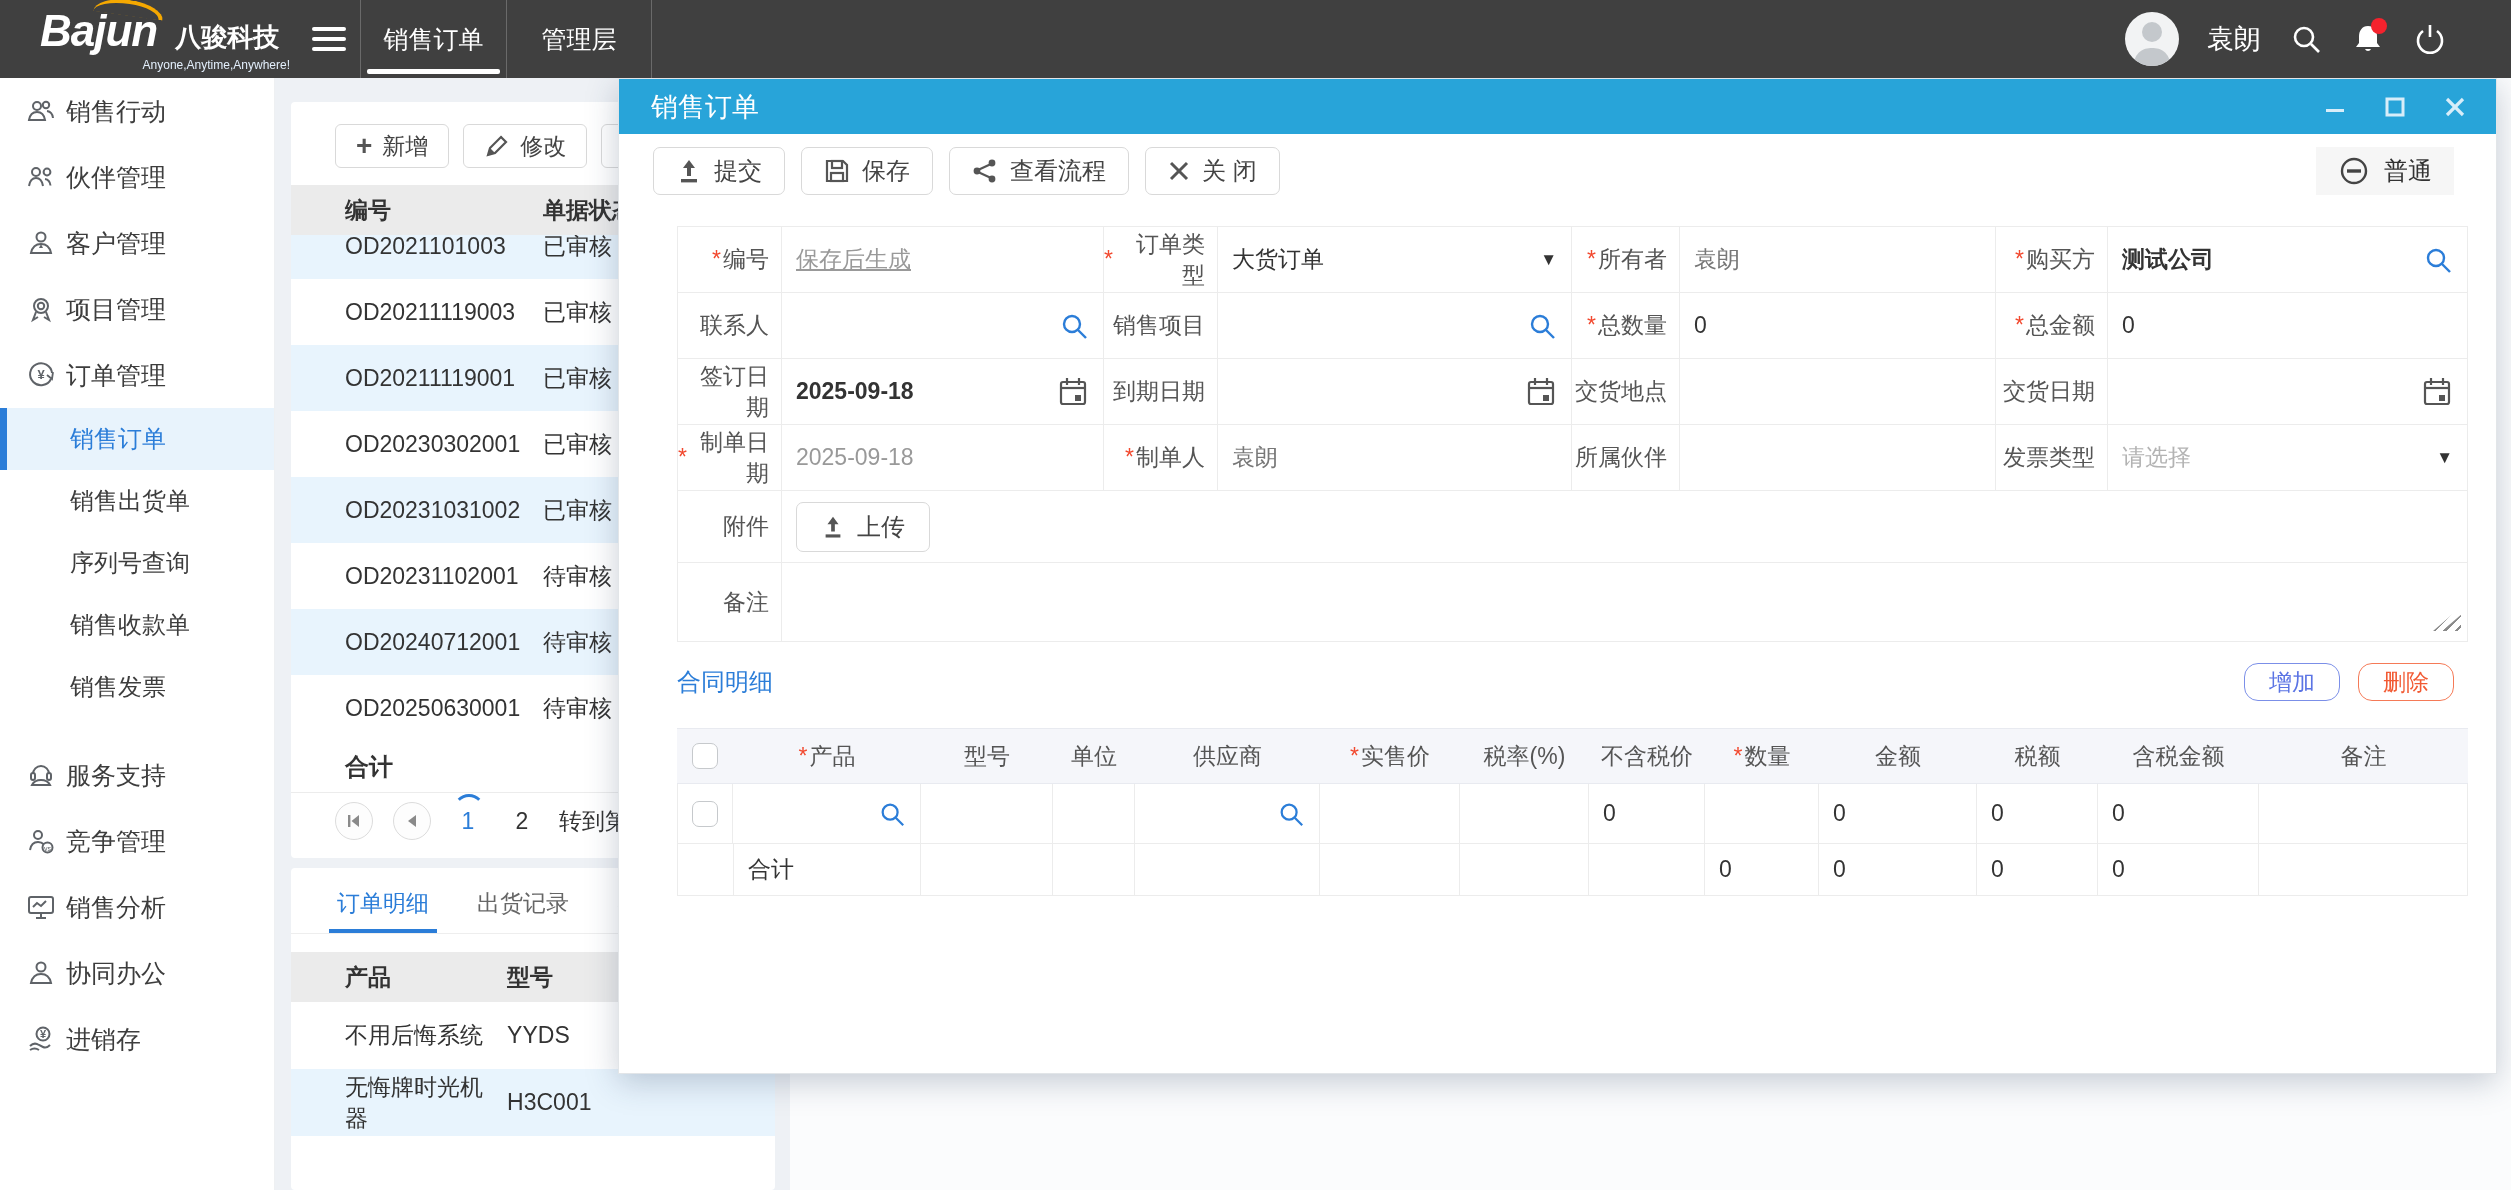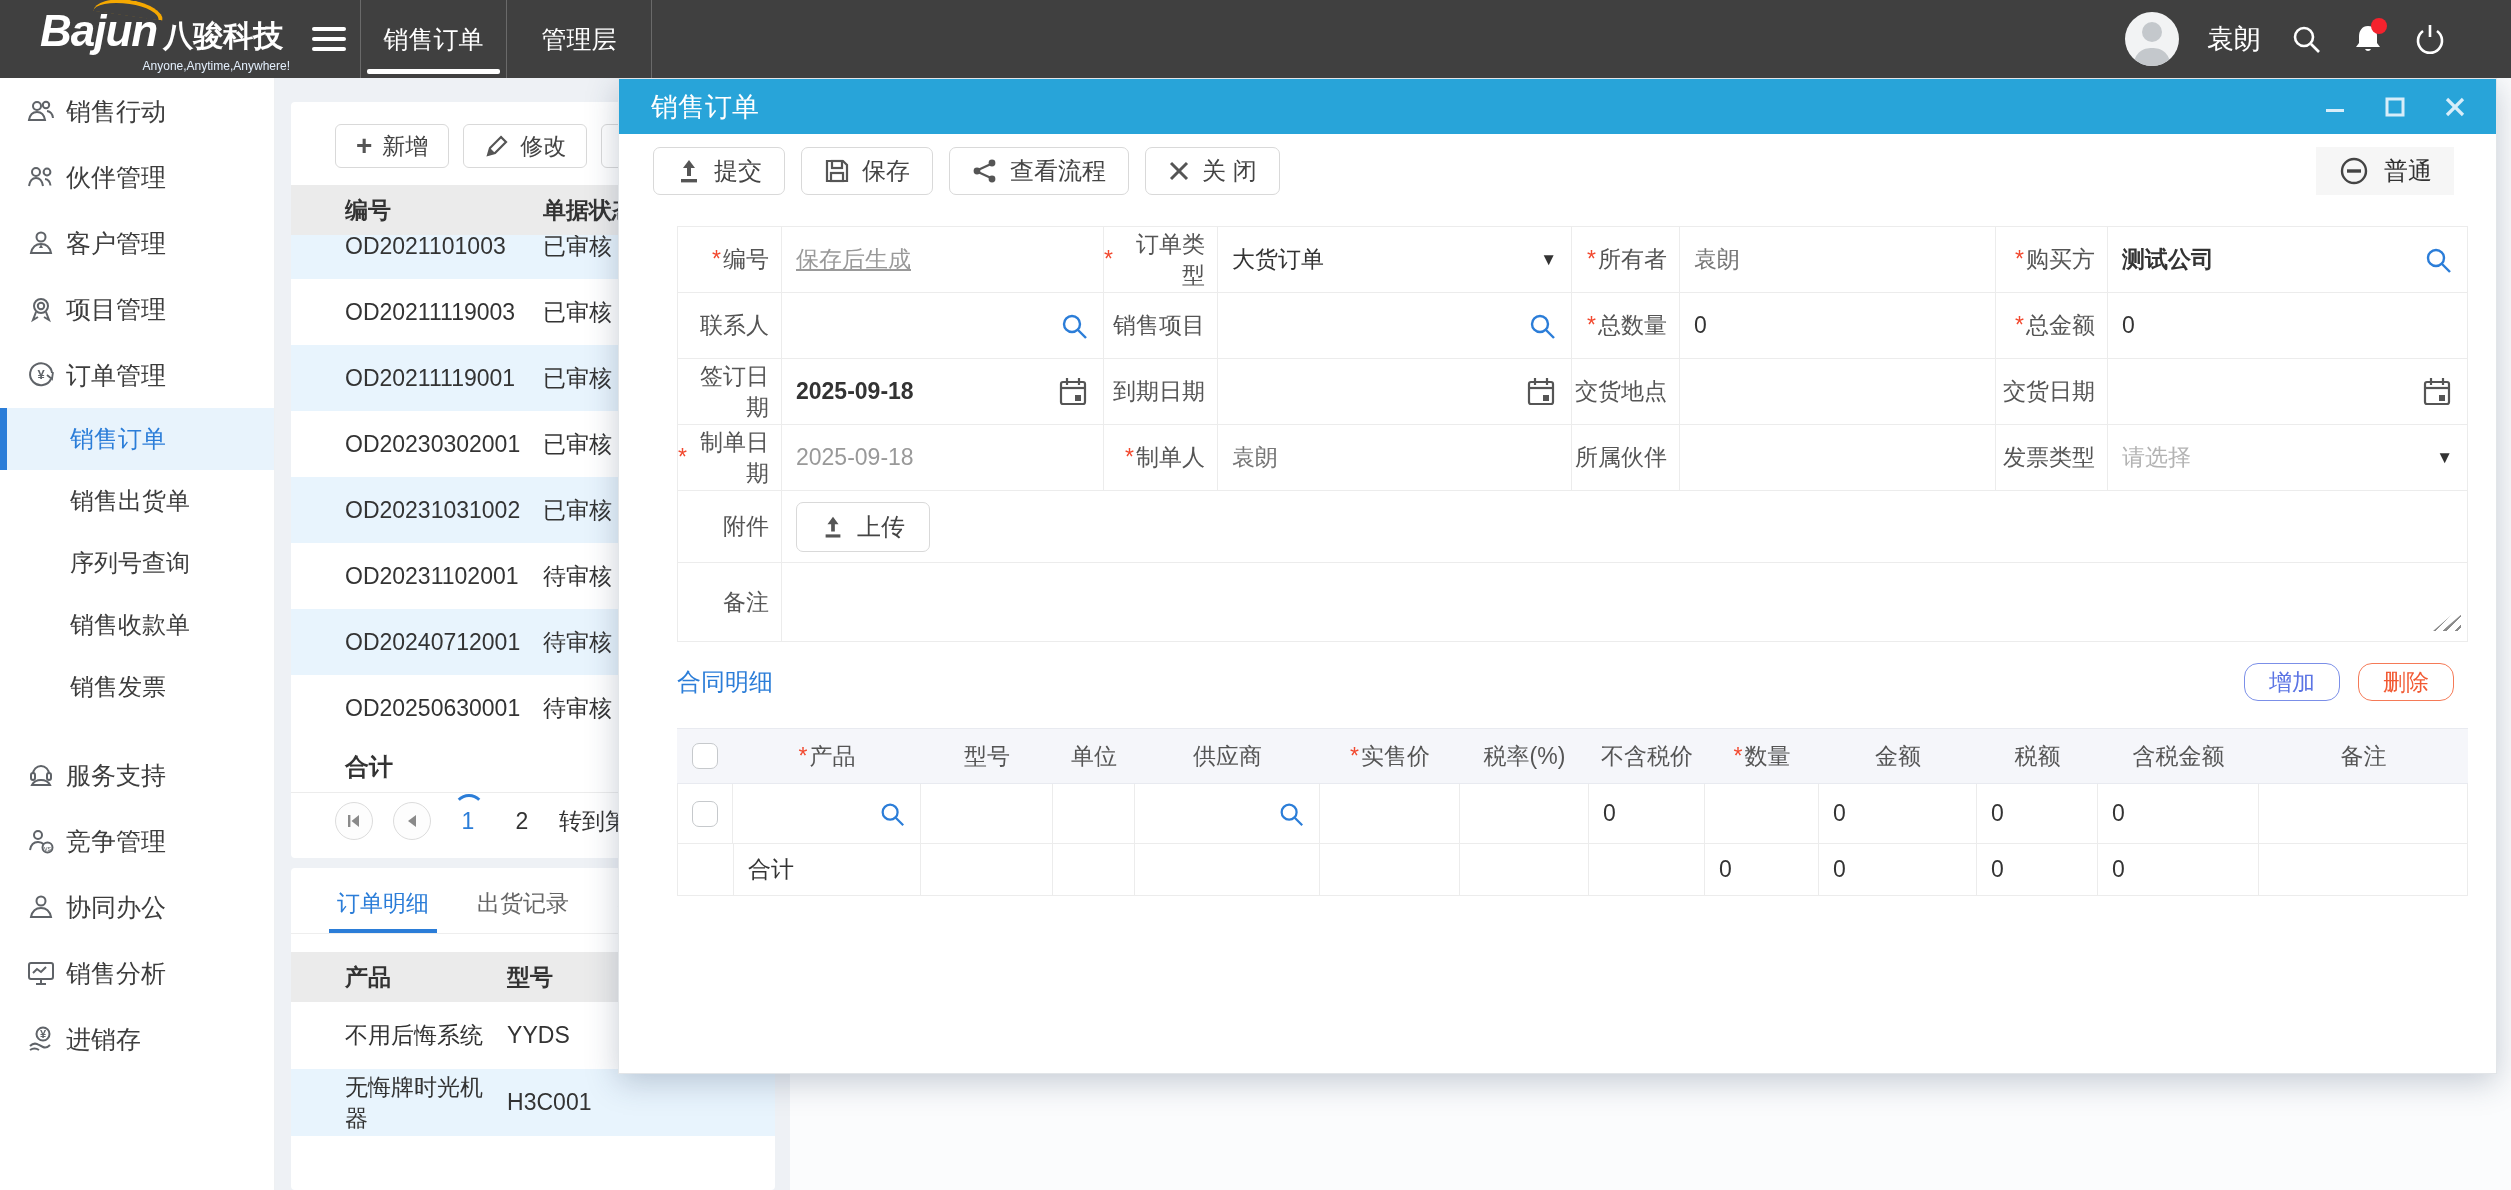--- a/index.html
+++ b/index.html
@@ -5,21 +5,21 @@
   * { margin:0; padding:0; box-sizing:border-box; }
   html,body { width:2511px; height:1190px; overflow:hidden; }
   body { font-family:"Liberation Sans","DejaVu Sans",sans-serif; color:#333; background:#fff; }
   .screen { position:relative; width:2511px; height:1190px; overflow:hidden; background:#fff; }
 
   
   .topbar { position:absolute; left:0; top:0; width:2511px; height:78px; background:#404040; display:flex; align-items:center; z-index:50; }
   .logo { margin-left:40px; width:250px; position:relative; color:#fff; }
   .logo-line { display:flex; align-items:baseline; }
   .logo-main { font-size:44px; font-weight:bold; font-style:italic; letter-spacing:-1px; }
-  .logo-cn { font-size:30px; font-weight:bold; margin-left:6px;font-family:Liberation Serif, serif; }
+  .logo-cn { font-size:26px; font-weight:bold; margin-left:18px;font-family:Liberation Serif, serif; }
   .logo-swoosh { position:absolute; left:54px; top:-6px; width:70px; height:16px; border:4px solid #f5a800; border-bottom:none; border-left:none; border-radius:50%/100% 100% 0 0; transform:rotate(8deg); }
   .logo-tag { font-size:12px; color:#e3effc; text-align:right; margin-top:2px; }
   .hamburger { margin-left:22px; width:34px; cursor:pointer; }
   .hamburger i { display:block; height:4px; background:#fff; margin:6px 0; border-radius:2px; }
   .top-tabs { display:flex; height:78px; margin-left:14px; }
   .top-tab { position:relative; width:146px; height:78px; display:flex; align-items:center; justify-content:center; color:#fff; font-size:25px; border-left:1px solid rgba(255,255,255,.22); cursor:pointer; }
   .top-tab:last-child { border-right:1px solid rgba(255,255,255,.22); }
   .top-tab.active::after { content:""; position:absolute; left:6px; right:6px; bottom:4px; height:5px; background:#fff; border-radius:2px; }
   .top-right { margin-left:auto; display:flex; align-items:center; gap:28px; padding-right:64px; }
   .avatar { width:54px; height:54px; border-radius:50%; background:#f2f3f4; overflow:hidden; display:flex; align-items:flex-end; justify-content:center; }
@@ -249,33 +249,33 @@
       <svg class="i" width="30" height="30" viewBox="0 0 30 30" fill="none" stroke="#5f6368" stroke-width="2">
           <circle cx="12" cy="9" r="4"></circle>
           <path d="M4 24c1-6 4-8 8-8 2.4 0 4.3.7 5.7 2.2"></path>
           <circle cx="21.5" cy="21.5" r="5"></circle>
           <text x="21.5" y="24.5" font-size="7" fill="#5f6368" stroke="none" text-anchor="middle">vs</text>
         </svg>
       <span>竞争管理</span>
     </div>
     <div class="s-item">
       <svg class="i" width="30" height="30" viewBox="0 0 30 30" fill="none" stroke="#5f6368" stroke-width="2">
-          <circle cx="15" cy="9" r="4.5"></circle>
-          <path d="M5 25c1.5-7 5-9 10-9s8.5 2 10 9z"></path>
-        </svg>
-      <span>协同办公</span>
-    </div>
-    <div class="s-item">
-      <svg class="i" width="30" height="30" viewBox="0 0 30 30" fill="none" stroke="#5f6368" stroke-width="2">
           <rect x="3" y="5" width="24" height="16" rx="2"></rect>
           <path d="M7 15l4-4 4 3 5-5"></path>
           <line x1="15" y1="21" x2="15" y2="26"></line>
           <line x1="10" y1="26" x2="20" y2="26"></line>
         </svg>
       <span>销售分析</span>
+    </div>
+    <div class="s-item">
+      <svg class="i" width="30" height="30" viewBox="0 0 30 30" fill="none" stroke="#5f6368" stroke-width="2">
+          <circle cx="15" cy="9" r="4.5"></circle>
+          <path d="M5 25c1.5-7 5-9 10-9s8.5 2 10 9z"></path>
+        </svg>
+      <span>协同办公</span>
     </div>
     <div class="s-item">
       <svg class="i" width="30" height="30" viewBox="0 0 30 30" fill="none" stroke="#5f6368" stroke-width="2">
           <circle cx="17" cy="10" r="6.5"></circle>
           <text x="17" y="14" font-size="11" fill="#5f6368" stroke="none" text-anchor="middle" font-weight="bold">¥</text>
           <path d="M4 22c3-3 6-3 9-1l4 2c2 1 5 0 7-2"></path>
           <path d="M4 26c3-2 6-2 9 0"></path>
         </svg>
       <span>进销存</span>
     </div>

